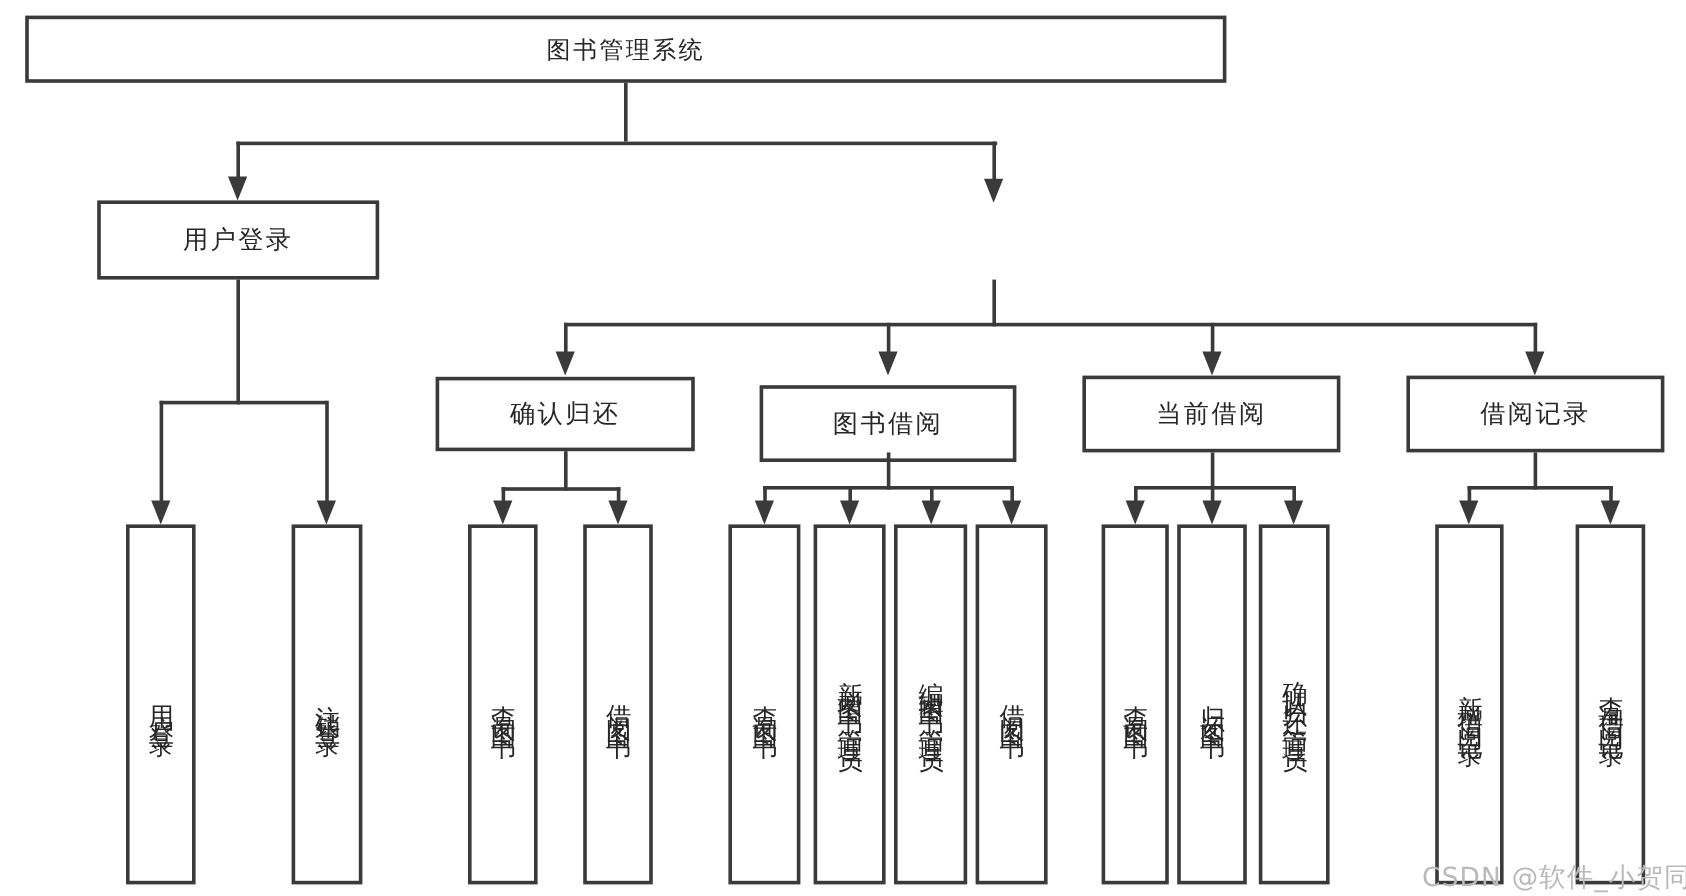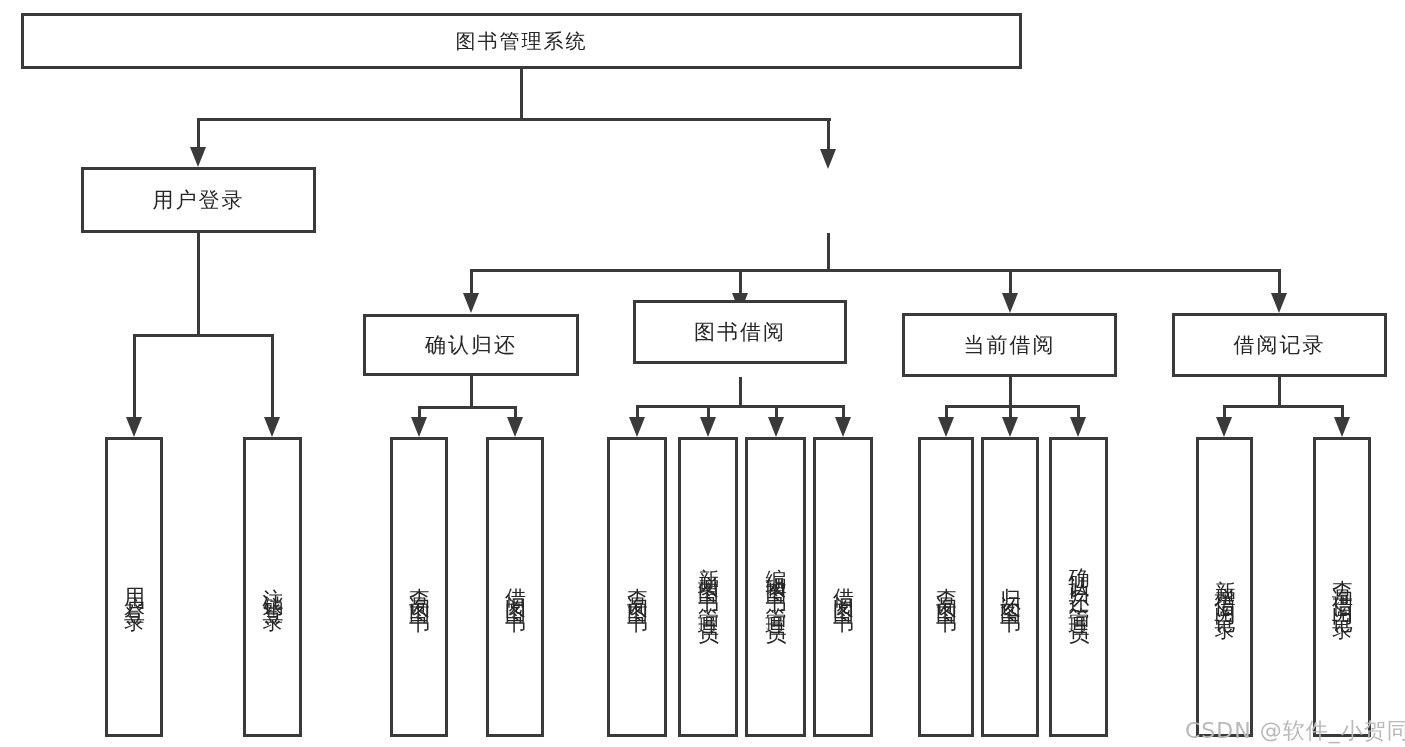--- a/index.html
+++ b/index.html
@@ -31,21 +31,21 @@
   .v{position:absolute;width:3px;background:var(--line);}
   .arr{
     position:absolute;width:0;height:0;
     border-left:8px solid transparent;border-right:8px solid transparent;
     border-top:20px solid var(--line);
   }
   .root-node{left:21px;top:13px;width:1001px;height:56px;font-size:20px;}
   .n-user-login{left:81px;top:167px;width:235px;height:66px;}
   .n-book-mgmt{left:712px;top:169px;width:233px;height:64px;}
   .n-new-books{left:363px;top:314px;width:216px;height:62px;}
-  .n-book-borrow{left:633px;top:300px;width:214px;height:64px;}
+  .n-book-borrow{left:633px;top:321px;width:214px;height:64px;}
   .n-current-borrow{left:902px;top:313px;width:215px;height:64px;}
   .n-borrow-records{left:1172px;top:313px;width:215px;height:64px;}
   .v-user-login{left:105px;width:58px;}
   .v-logout{left:243px;width:59px;}
   .v-nb-query{left:390px;width:58px;}
   .v-nb-borrow{left:486px;width:58px;}
   .v-bb-query{left:607px;width:60px;}
   .v-bb-add{left:678px;width:60px;}
   .v-bb-edit{left:745px;width:61px;}
   .v-bb-borrow{left:813px;width:60px;}

